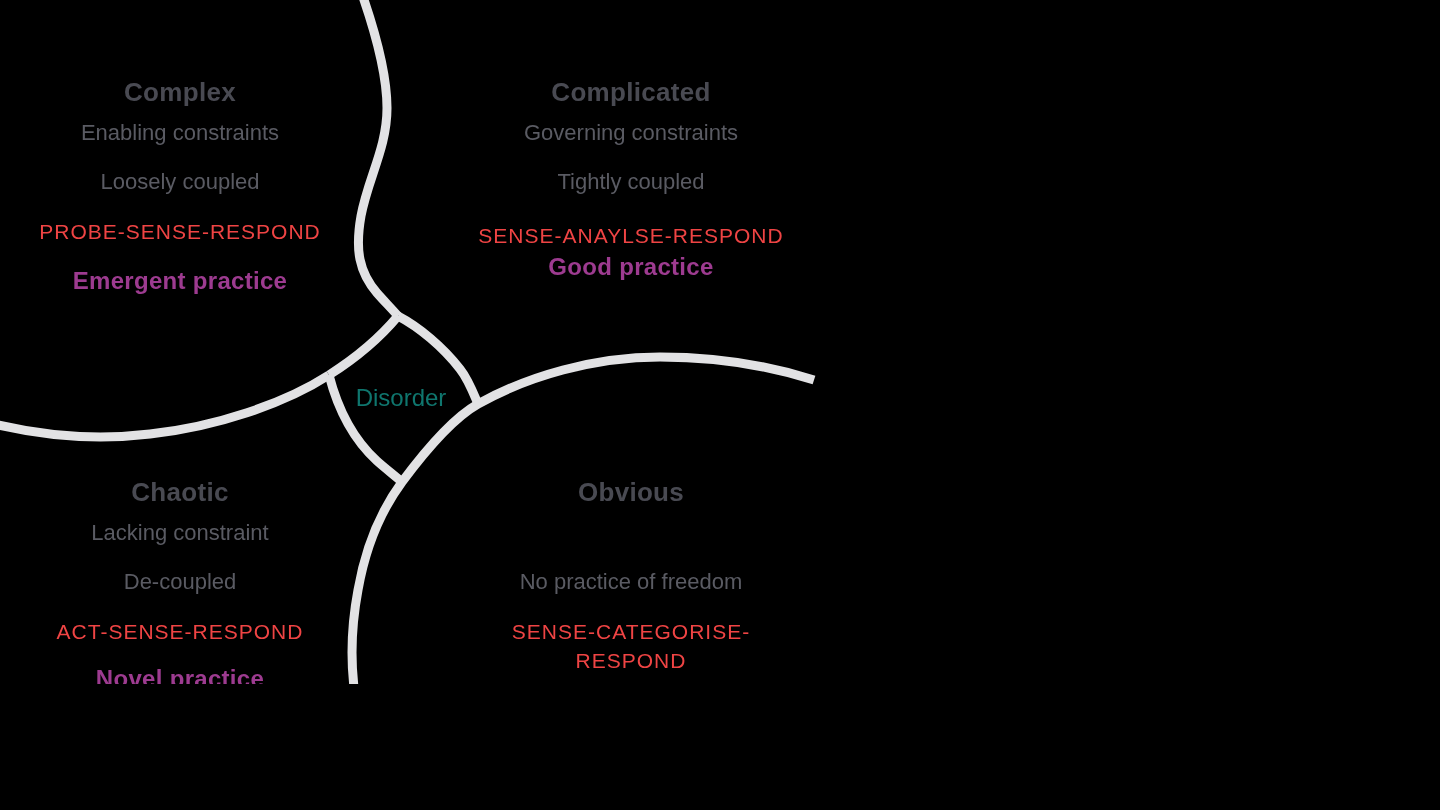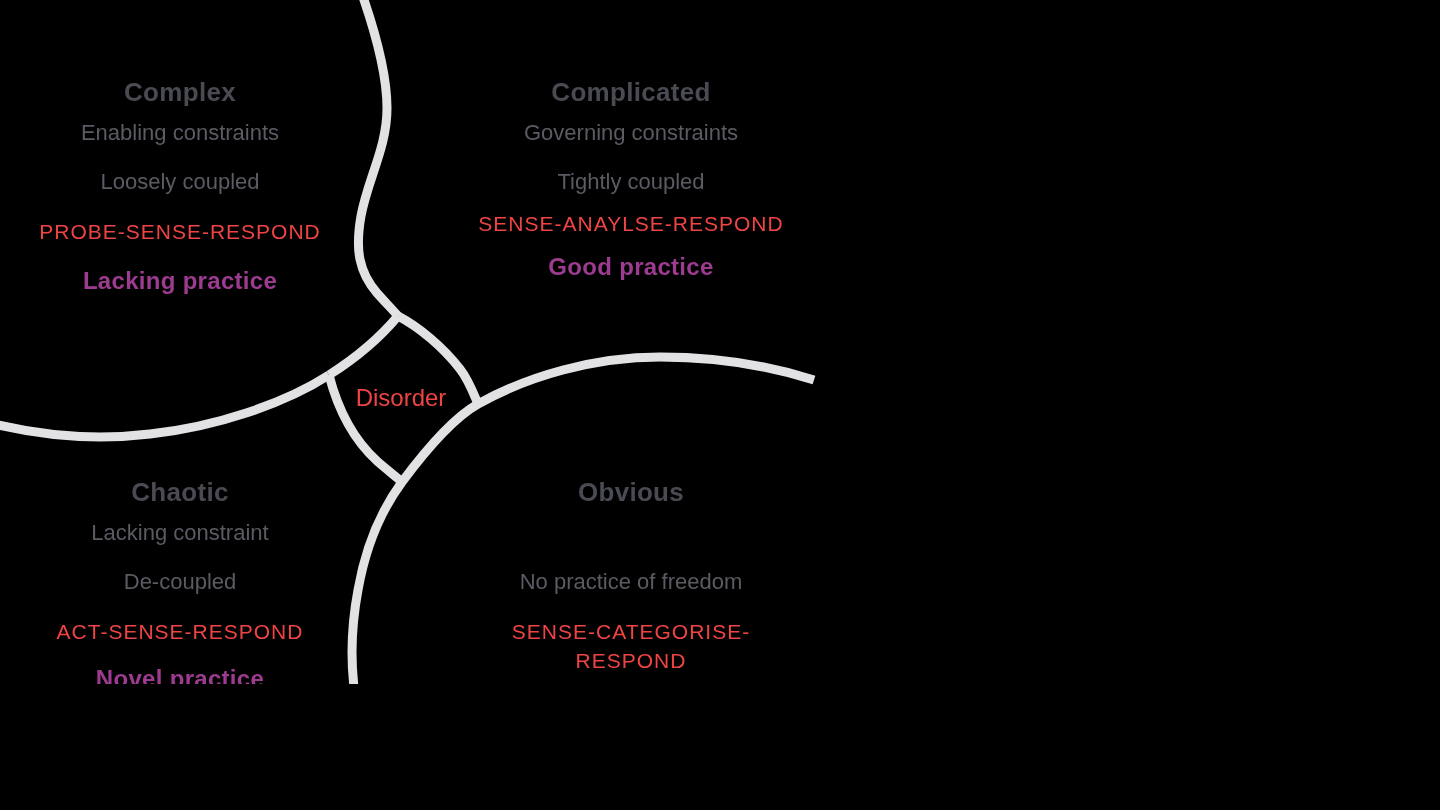--- a/index.html
+++ b/index.html
@@ -21,21 +21,21 @@
   .t {
     position: absolute;
     transform: translate(-50%, -50%);
     white-space: nowrap;
     text-align: center;
   }
   .heading  { font-size: 26px; font-weight: 700; color: #494a52; letter-spacing: 0.3px; }
   .body     { font-size: 22px; font-weight: 500; color: #5a5b63; text-align: right; }
   .caps     { font-size: 21px; font-weight: 500; color: #ef4444; letter-spacing: 1px; }
   .practice { font-size: 24px; font-weight: 700; color: #9d3b90; letter-spacing: 0.3px; }
-  .disorder { font-size: 24px; font-weight: 500; color: #ef4444; }
+  .disorder { font-size: 24px; font-weight: 500; color: #0f766e; }
   .colL { left: 180px; }
   .colR { left: 631px; }
   .wrap2 {
     white-space: normal;
     width: 340px;
     line-height: 29px;
   }
 </style>
 </head>
 <body>
@@ -54,26 +54,26 @@
 
     <path d="M 398,316 C 419,327 443,347 460,369 C 468,379 473,392 478,404"></path>
 
     <path d="M 814,380 C 770,366 716,357 660,357 C 594,357 528,376 478,404 C 455,417 428,447 402,482 C 380,512 365,550 358,590 C 352,622 350,660 355,695 C 361,737 379,776 406,812"></path>
   </svg>
 
   <div class="t heading colL" style="top:92px">Complex</div>
   <div class="t body colL" style="top:133px">Enabling constraints</div>
   <div class="t body colL" style="top:182px">Loosely coupled</div>
   <div class="t caps colL" style="top:232px">PROBE-SENSE-RESPOND</div>
-  <div class="t practice colL" style="top:281px">Lacking practice</div>
+  <div class="t practice colL" style="top:281px">Emergent practice</div>
 
   <div class="t heading colR" style="top:92px">Complicated</div>
   <div class="t body colR" style="top:133px">Governing constraints</div>
   <div class="t body colR" style="top:182px">Tightly coupled</div>
-  <div class="t caps colR" style="top:224px">SENSE-ANAYLSE-RESPOND</div>
+  <div class="t caps colR" style="top:236px">SENSE-ANAYLSE-RESPOND</div>
   <div class="t practice colR" style="top:267px">Good practice</div>
 
   <div class="t disorder" style="left:401px; top:398px">Disorder</div>
 
   <div class="t heading colL" style="top:492px">Chaotic</div>
   <div class="t body colL" style="top:533px">Lacking constraint</div>
   <div class="t body colL" style="top:582px">De-coupled</div>
   <div class="t caps colL" style="top:632px">ACT-SENSE-RESPOND</div>
   <div class="t practice colL" style="top:679px">Novel practice</div>
 

